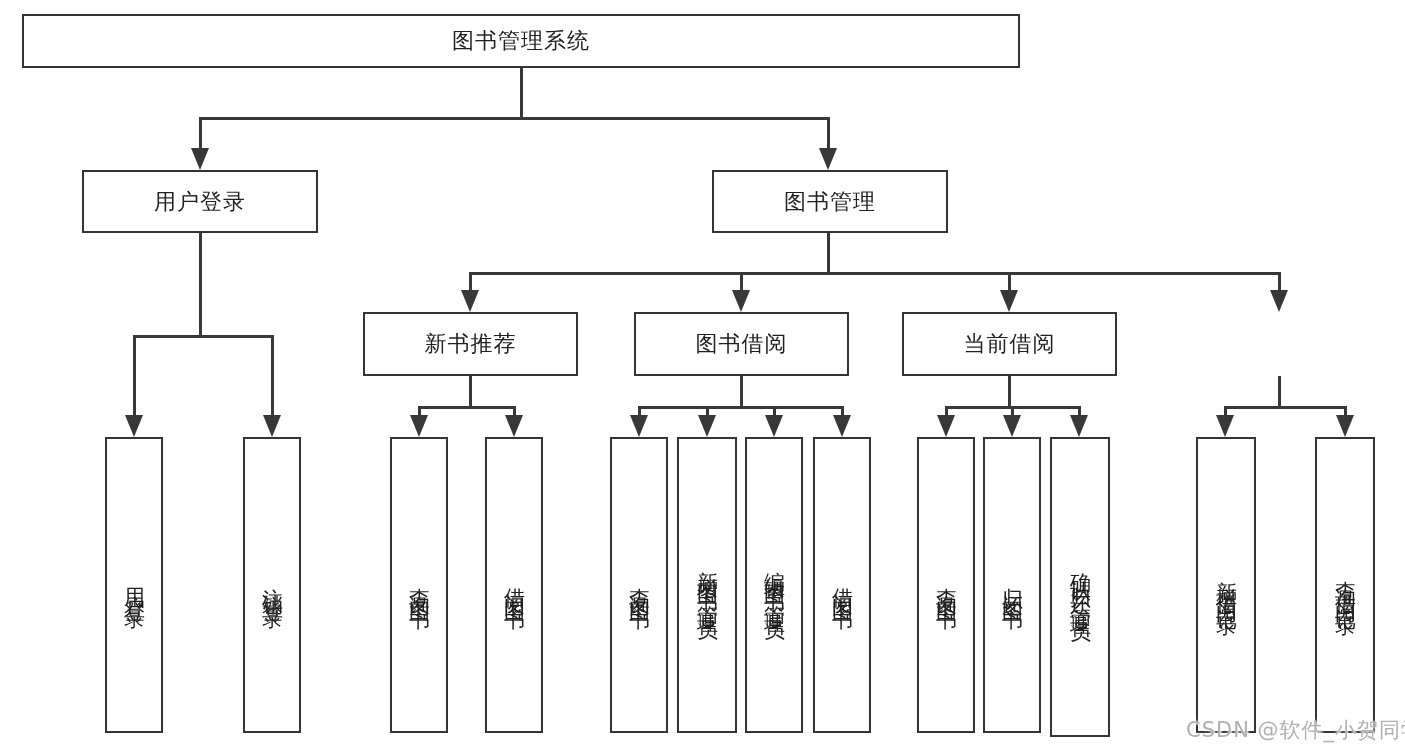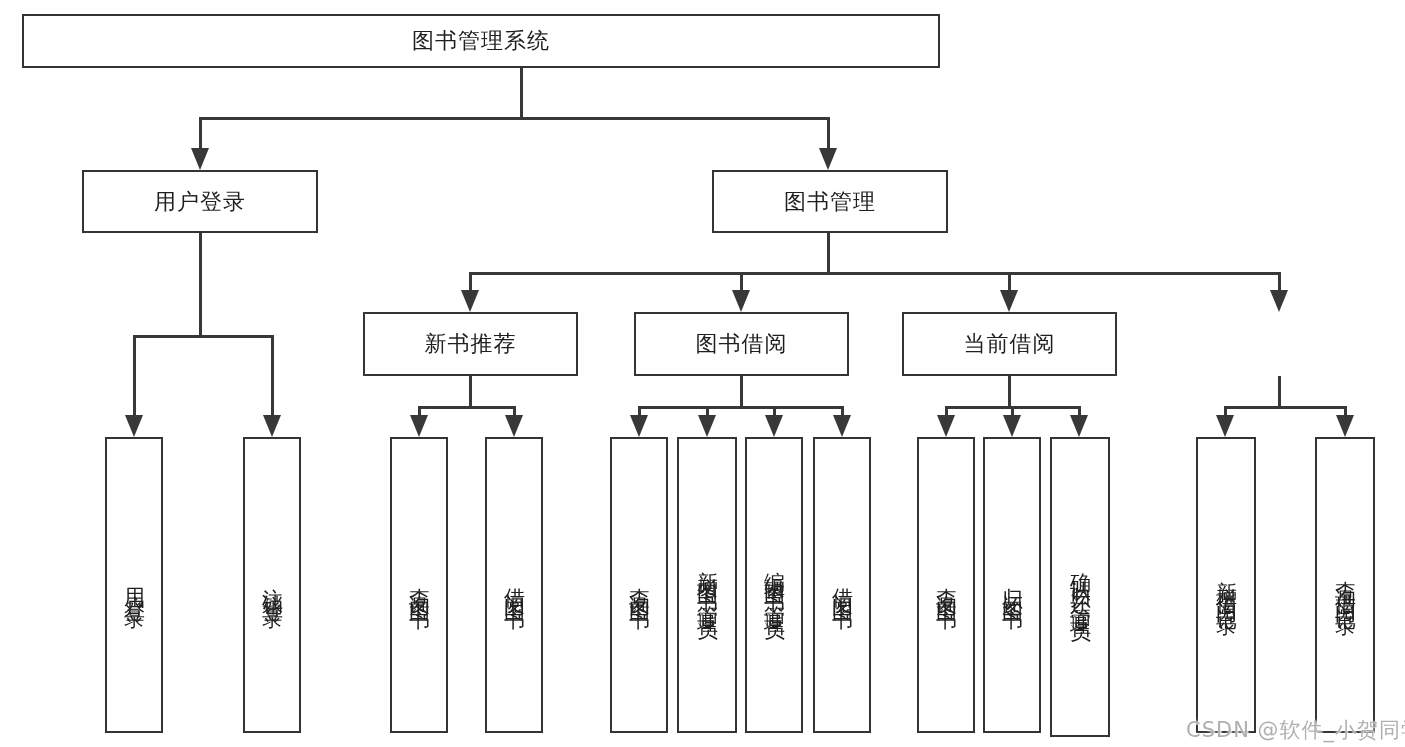--- a/index.html
+++ b/index.html
@@ -68,21 +68,21 @@
     white-space: nowrap;
     z-index: 5;
     text-shadow: 0 0 3px #ffffff, 1px 1px 2px #ffffff;
   }
 </style>
 </head>
 <body>
 
 <div class="stage">
 
-  <div class="node h" style="left:22px;top:14px;width:918px;height:54px">
+  <div class="node h" style="left:22px;top:14px;width:998px;height:54px">
     <span>图书管理系统</span>
   </div>
 
   <div class="node h" style="left:82px;top:170px;width:236px;height:63px">
     <span>用户登录</span>
   </div>
   <div class="node h" style="left:363px;top:312px;width:215px;height:64px">
     <span>新书推荐</span>
   </div>
 

